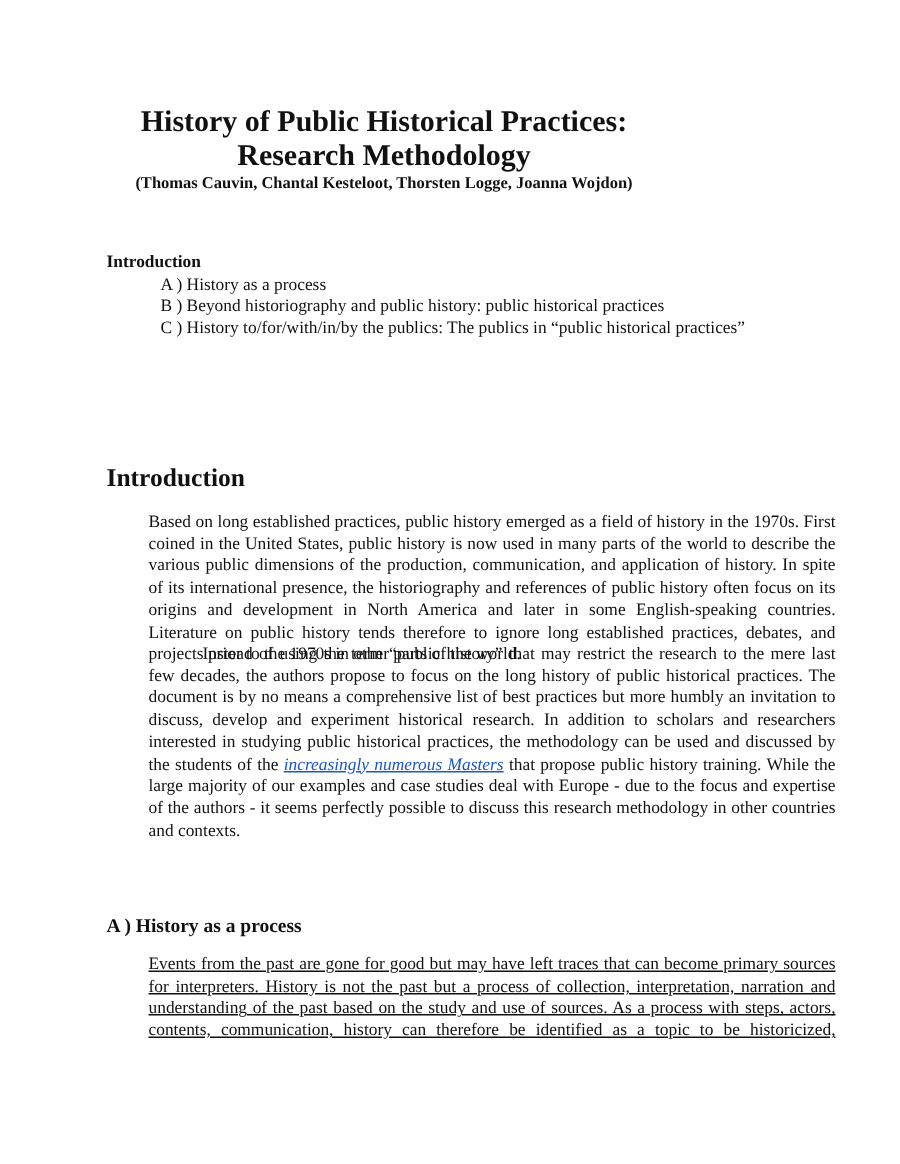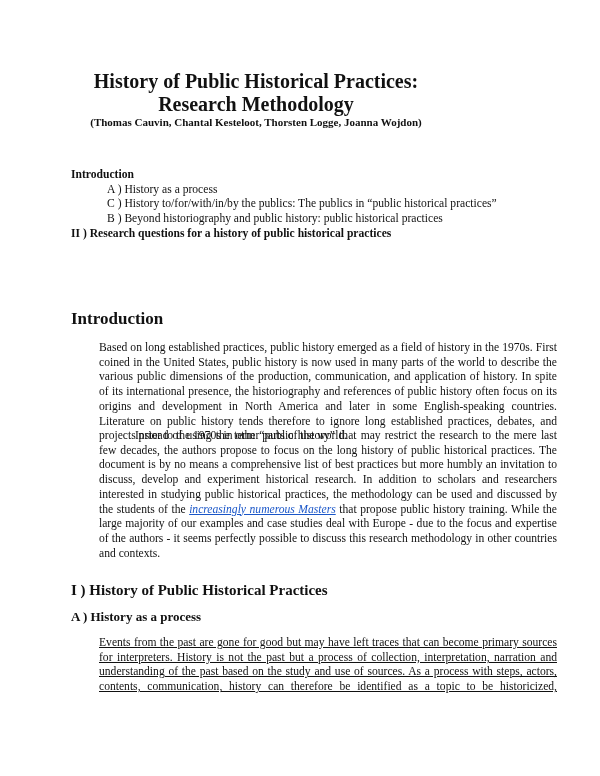--- a/index.html
+++ b/index.html
@@ -31,29 +31,27 @@
 
 <div class="page">
 
   <div class="title t1">History of Public Historical Practices:</div>
   <div class="title t2">Research Methodology</div>
   <div class="title authors">(Thomas Cauvin, Chantal Kesteloot, Thorsten Logge, Joanna Wojdon)</div>
 
   <div class="toc">
     <div class="b">Introduction</div>
     <div class="ind">A ) History as a process</div>
+    <div class="ind">B ) Beyond historiography and public history: public historical practices</div>
     <div class="ind">C ) History to/for/with/in/by the publics: The publics in “public historical practices”</div>
-    <div class="ind">B ) Beyond historiography and public history: public historical practices</div>
-    <div class="b">II ) Research questions for a history of public historical practices</div>
   </div>
 
   <div class="h1 h-intro">Introduction</div>
 
   <div class="para p1">Based on long established practices, public history emerged as a field of history in the 1970s. First coined in the United States, public history is now used in many parts of the world to describe the various public dimensions of the production, communication, and application of history. In spite of its international presence, the historiography and references of public history often focus on its origins and development in North America and later in some English-speaking countries. Literature on public history tends therefore to ignore long established practices, debates, and projects prior to the 1970s in other parts of the world.</div>
 
   <div class="para p2"><span>Instead of using the term “public history” that may restrict the research to the mere last few decades, the authors propose to focus on the long history of public historical practices. The document is by no means a comprehensive list of best practices but more humbly an invitation to discuss, develop and experiment historical research. In addition to scholars and researchers interested in studying public historical practices, the methodology can be used and discussed by the students of the </span><a class="link">increasingly numerous Masters</a><span> that propose public history training. While the large majority of our examples and case studies deal with Europe - due to the focus and expertise of the authors - it seems perfectly possible to discuss this research methodology in other countries and contexts.</span></div>
 
-  <div class="h1 h-sec1">I ) History of Public Historical Practices</div>
   <div class="h1 h-subA">A ) History as a process</div>
 
   <div class="para p3 lastline">Events from the past are gone for good but may have left traces that can become primary sources for interpreters. History is not the past but a process of collection, interpretation, narration and understanding of the past based on the study and use of sources. As a process with steps, actors, contents, communication, history can therefore be identified as a topic to be historicized,</div>
 
 </div>
 
 </body></html>

